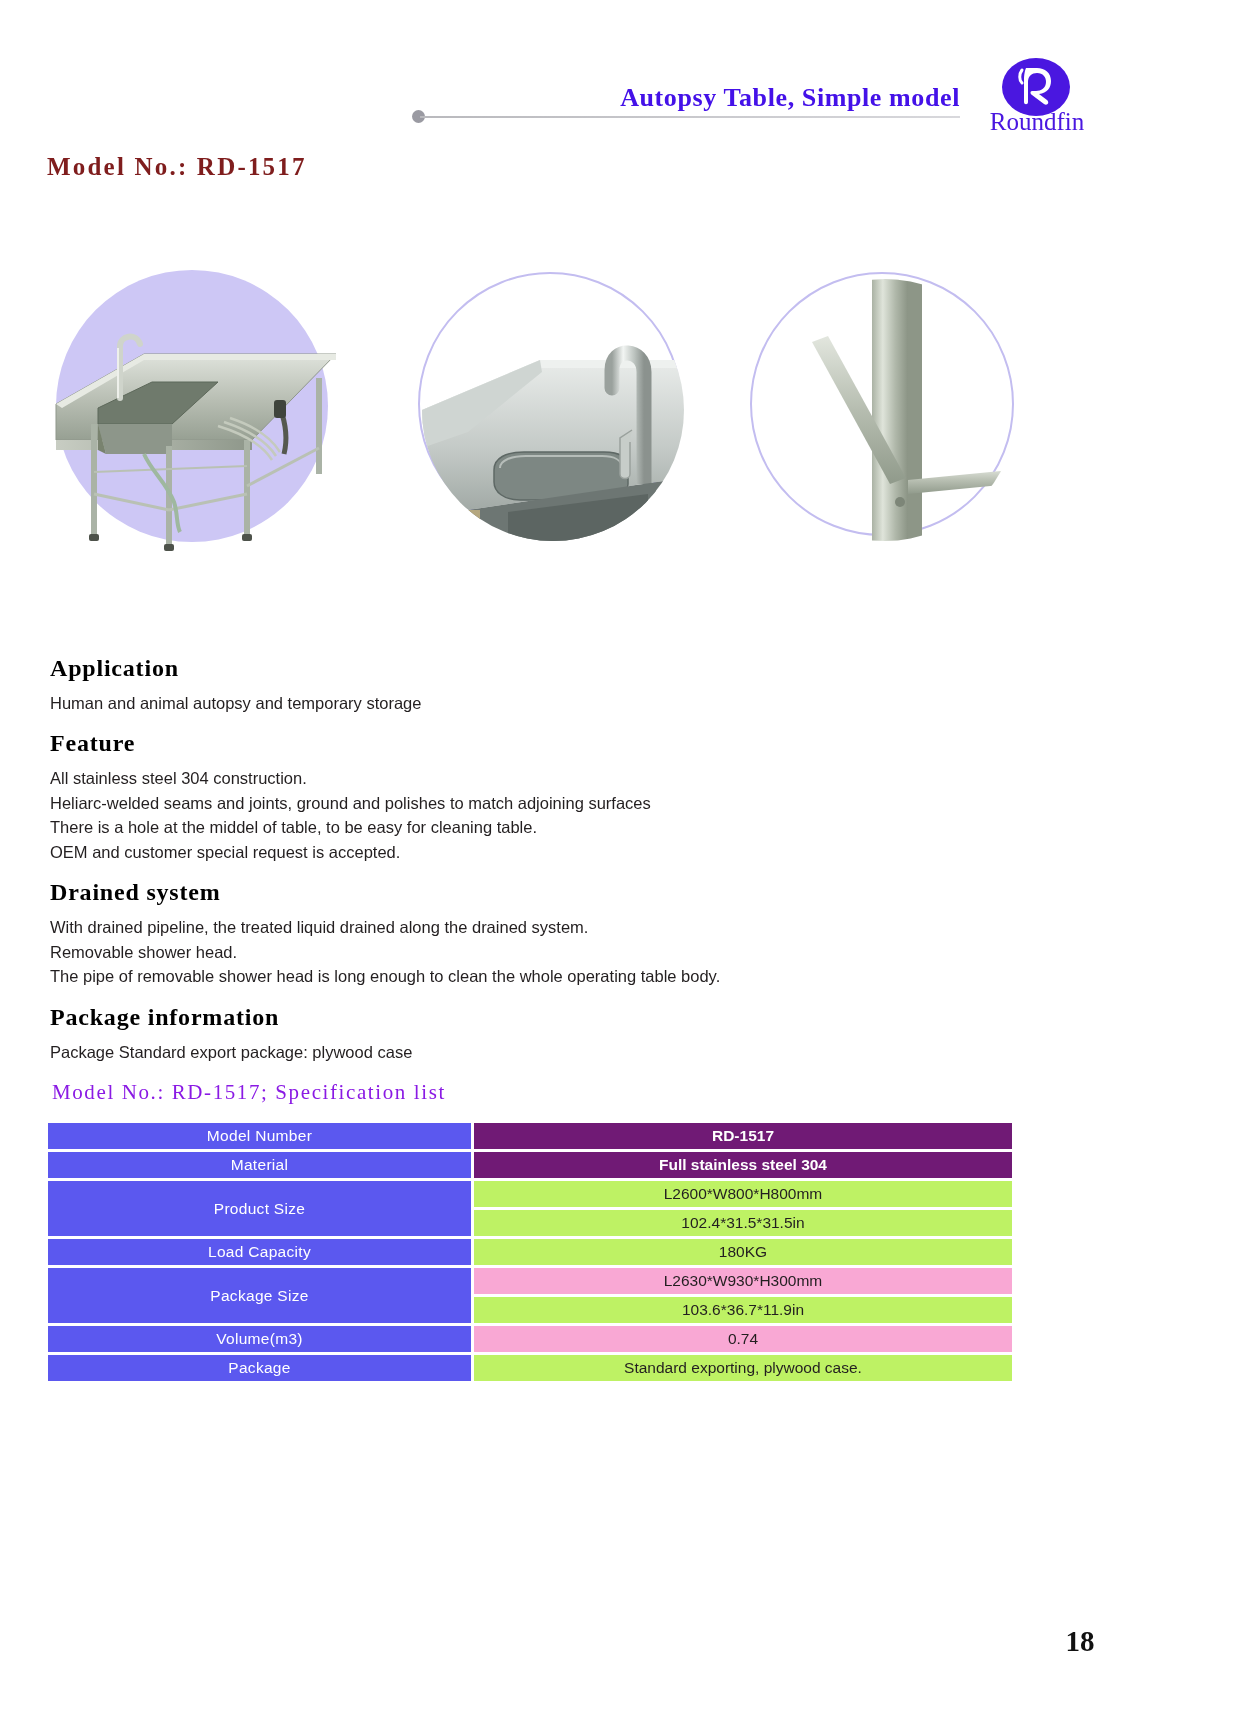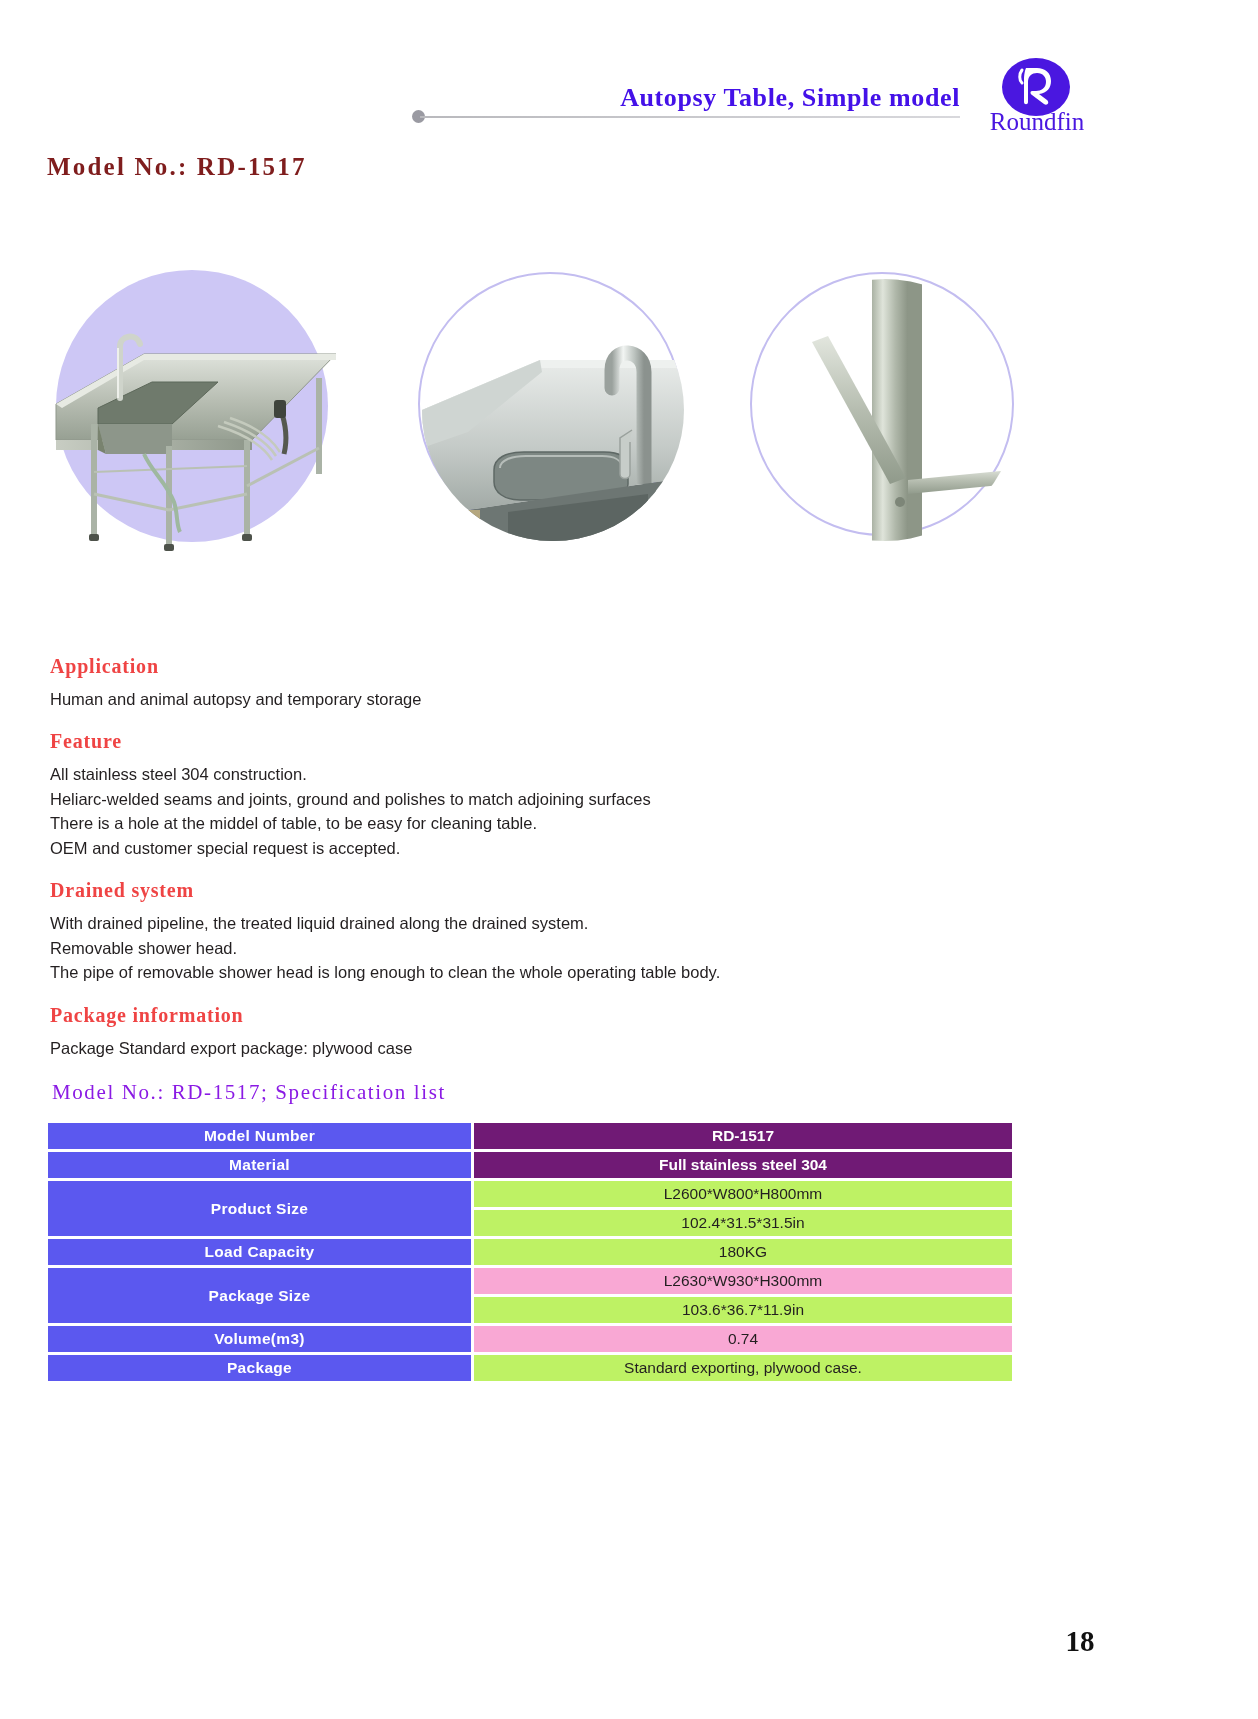--- a/index.html
+++ b/index.html
@@ -136,23 +136,23 @@
   .photo svg { position: absolute; left: 0; top: 0; }
 
   
   .section {
     position: absolute;
     left: 50px;
   }
   .section-title {
     font-family: "Liberation Serif", serif;
     font-weight: bold;
-    font-size: 20px;
+    font-size: 24px;
     letter-spacing: 0.8px;
-    color: #ef4444;
+    color: #000000;
     margin: 0 0 9px 0;
     white-space: nowrap;
   }
   .section-line {
     font-family: "Liberation Sans", sans-serif;
     font-size: 16.5px;
     color: #231f20;
     line-height: 24.5px;
     white-space: nowrap;
   }
@@ -187,21 +187,21 @@
     height: 26px;
     padding: 0;
     font-size: 15.5px;
     vertical-align: middle;
     text-align: center;
   }
   td.lbl {
     width: 423px;
     background: #5b58ef;
     color: #ffffff;
-    font-weight: bold;
+    font-weight: normal;
     letter-spacing: 0.3px;
   }
   td.val-strong {
     background: #701a75;
     color: #ffffff;
     font-weight: bold;
   }
   td.val-a { background: #bef264; color: #231f20; text-align: center; }
   td.val-b { background: #f9a8d4; color: #231f20; }
 

